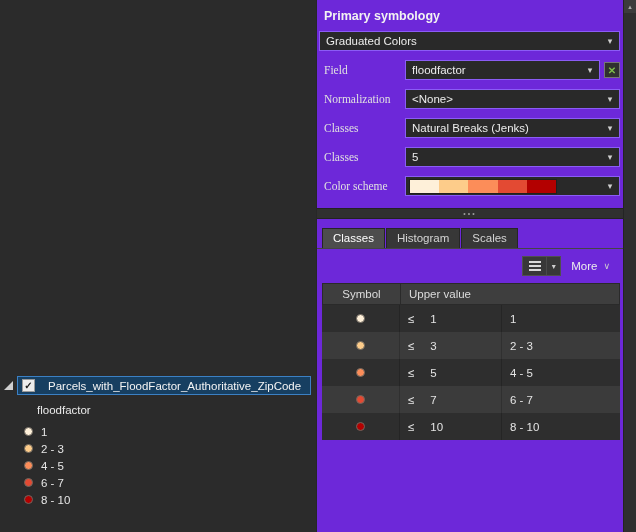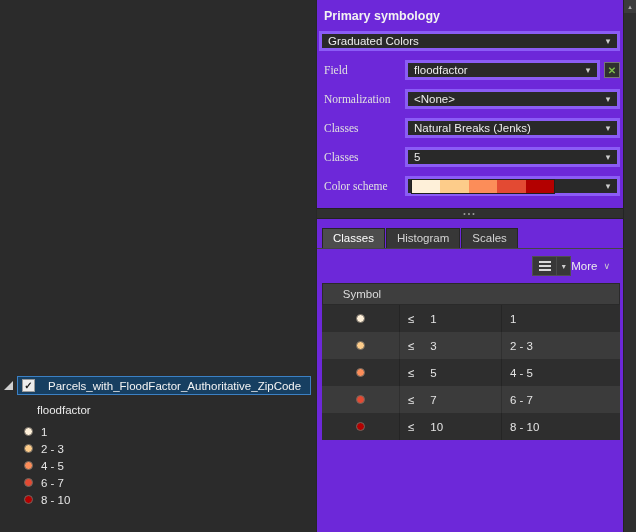--- a/index.html
+++ b/index.html
@@ -6,21 +6,21 @@
   body{
     position:relative;width:636px;height:532px;overflow:hidden;
     background:#2b2b2b;color:#e4e4e4;
     font-family:"Liberation Sans",sans-serif;font-size:12px;
   }
   
   .panel{position:absolute;left:316px;top:0;width:307px;height:532px;
     background:#6d28d9;border-left:1px solid #272727;box-sizing:border-box;}
   .panel-title{margin:9px 0 0 7px;font-size:12.5px;font-weight:bold;color:#f2f2f2;}
   .combo{display:flex;align-items:center;height:20px;background:#292929;
-    border:3px solid #8b5cf6;box-sizing:border-box;padding:0 2px 0 6px;
+    border:1px solid #8b5cf6;box-sizing:border-box;padding:0 2px 0 6px;
     font-size:11.5px;color:#ececec;cursor:default;gap:44px;}
   .combo .arrow{margin-left:auto;width:14px;text-align:center;font-size:9px;color:#cfcfcf;}
   .combo-type{margin:8px 3px 0 2px;}
   .form-row{display:flex;align-items:center;margin:9px 3px 0 2px;}
   .flabel{width:86px;padding-left:5px;box-sizing:border-box;font-size:11.5px;color:#e0e0e0;font-family:Liberation Serif, serif;}
   .form-row .combo{flex:1;}
   .expr-btn{width:16px;height:16px;margin-left:4px;flex:0 0 auto;
     background:#303030;border:1px solid #767676;box-sizing:border-box;
     display:flex;align-items:center;justify-content:center;
     color:#7dbf49;font-size:10px;font-weight:bold;cursor:default;}
@@ -38,21 +38,21 @@
   
   .toolbar{margin:5px 13px 0 0;height:24px;display:flex;justify-content:flex-end;align-items:center;}
   .btn-group{display:flex;border:1px solid #4f4f4f;background:#383838;height:20px;box-sizing:border-box;}
   .icon-btn{width:23px;display:flex;align-items:center;justify-content:center;cursor:default;}
   .list-icon{display:block;width:12px;height:10px;
     background:linear-gradient(#d9d9d9,#d9d9d9) 0 0/12px 2px no-repeat,
                linear-gradient(#d9d9d9,#d9d9d9) 0 4px/12px 2px no-repeat,
                linear-gradient(#d9d9d9,#d9d9d9) 0 8px/12px 2px no-repeat;}
   .mini-drop{width:13px;display:flex;align-items:center;justify-content:center;
     border-left:1px solid #4a4a4a;font-size:8px;color:#cfcfcf;cursor:default;}
-  .more-btn{display:flex;align-items:center;gap:6px;
+  .more-btn{display:flex;align-items:center;gap:6px;margin-left:10px;
     font-size:11.5px;color:#ececec;cursor:default;}
   .more-chevron{font-size:9px;color:#cfcfcf;}
   
   .ctable{margin:5px 3px 0 5px;}
   .thead{display:flex;height:22px;background:#3e3e3e;border:1px solid #2a2a2a;box-sizing:border-box;}
   .thead .cell{border-right:1px solid #2a2a2a;color:#dcdcdc;}
   .thead .cell:last-child{border-right:none;}
   .cell{display:flex;align-items:center;padding:0 8px;box-sizing:border-box;font-size:11.5px;}
   .c-sym{width:78px;justify-content:center;}
   .c-up{width:102px;}
@@ -192,20 +192,21 @@
     </div>
     <div class="more-btn">
       <span>More</span>
       <span class="more-chevron">∨</span>
     </div>
   </div>
 
   <div class="ctable">
     <div class="thead">
       <div class="cell c-sym">Symbol</div>
+      <div class="cell c-up">Upper value</div>
     </div>
     <div class="tbody">
       <div class="trow">
         <div class="cell c-sym">
             <span class="dot" style="background: rgb(254, 240, 217);"></span>
           </div>
         <div class="cell c-up">
             <span class="le">≤</span>
             <span class="uv">1</span>
           </div>

